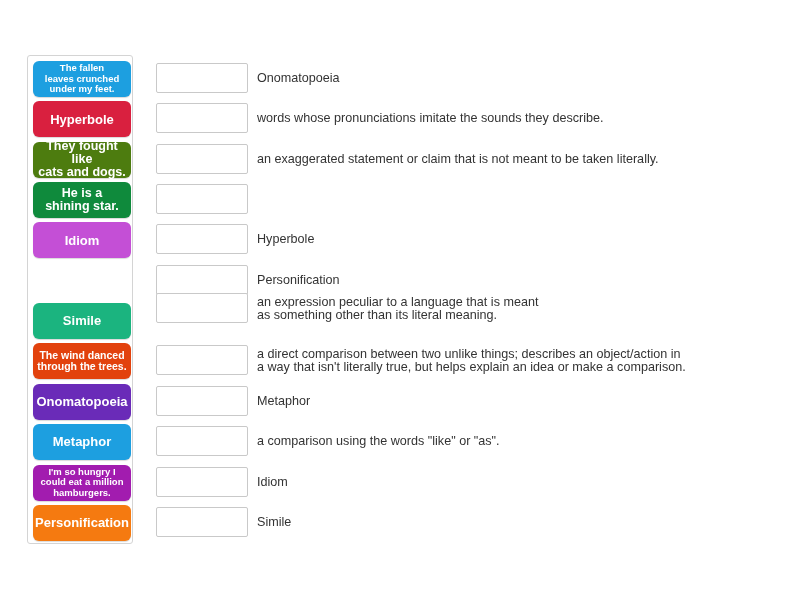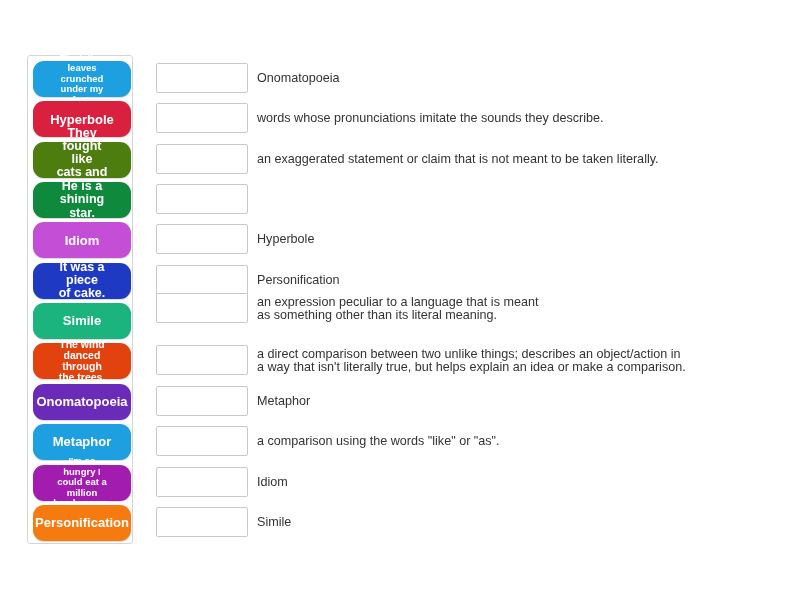--- a/index.html
+++ b/index.html
@@ -5,23 +5,23 @@
     html, body { margin:0; padding:0; background:#ffffff; }
     body { width:800px; height:600px; position:relative; overflow:hidden;
            font-family:"Liberation Sans", "DejaVu Sans", sans-serif; }
     .tile-panel {
       position:absolute; left:27px; top:55px; width:106px; height:489px;
       border:1px solid #d4d4d4; border-radius:3px; background:#fff;
       box-sizing:border-box;
     }
     .tile {
       position:absolute; left:5px; width:98px; height:36px;
-      border-radius:11px; color:#fff; font-weight:bold;
+      border-radius:6px; color:#fff; font-weight:bold;
       display:flex; align-items:center; justify-content:center; text-align:center;
-      box-sizing:border-box; padding:0 20px; line-height:1.05; cursor:grab;
+      box-sizing:border-box; padding:0 2px; line-height:1.05; cursor:grab;
       box-shadow:0 1px 1px rgba(0,0,0,0.15);
       white-space:pre-line;
     }
     .tile.s13 { font-size:13px; }
     .tile.s12 { font-size:12.5px; }
     .tile.s10 { font-size:10.5px; line-height:1.05; }
     .tile.s9  { font-size:9.5px;  line-height:1.1; }
     .row { position:absolute; left:156px; height:31px; width:600px; }
     .drop-box {
       position:absolute; left:0; top:0; width:92px; height:30px;
@@ -39,22 +39,20 @@
 <div class="tile-panel" id="tile-panel">
     <div class="tile s9" style="top: 5px; background: rgb(29, 159, 224);">The fallen
 leaves crunched
 under my feet.</div>
     <div class="tile s13" style="top: 45.35px; background: rgb(217, 32, 63);">Hyperbole</div>
     <div class="tile s12" style="top: 85.7px; background: #4d7c0f;">They fought like
 cats and dogs.</div>
     <div class="tile s12" style="top: 126.05px; background: rgb(15, 138, 60);">He is a
 shining star.</div>
     <div class="tile s13" style="top: 166.4px; background: rgb(196, 79, 214);">Idiom</div>
-    <div class="tile s12" style="top: 206.75px; background: rgb(31, 58, 194);">It was a piece
-of cake.</div>
     <div class="tile s13" style="top: 247.1px; background: rgb(27, 180, 127);">Simile</div>
     <div class="tile s10" style="top: 287.45px; background: rgb(226, 66, 13);">The wind danced
 through the trees.</div>
     <div class="tile s13" style="top: 327.8px; background: rgb(106, 43, 184);">Onomatopoeia</div>
     <div class="tile s13" style="top: 368.15px; background: rgb(29, 159, 224);">Metaphor</div>
     <div class="tile s9" style="top: 408.5px; background: #a21caf;">I'm so hungry I
 could eat a million
 hamburgers.</div>
     <div class="tile s13" style="top: 448.85px; background: rgb(245, 122, 16);">Personification</div>
   </div>

